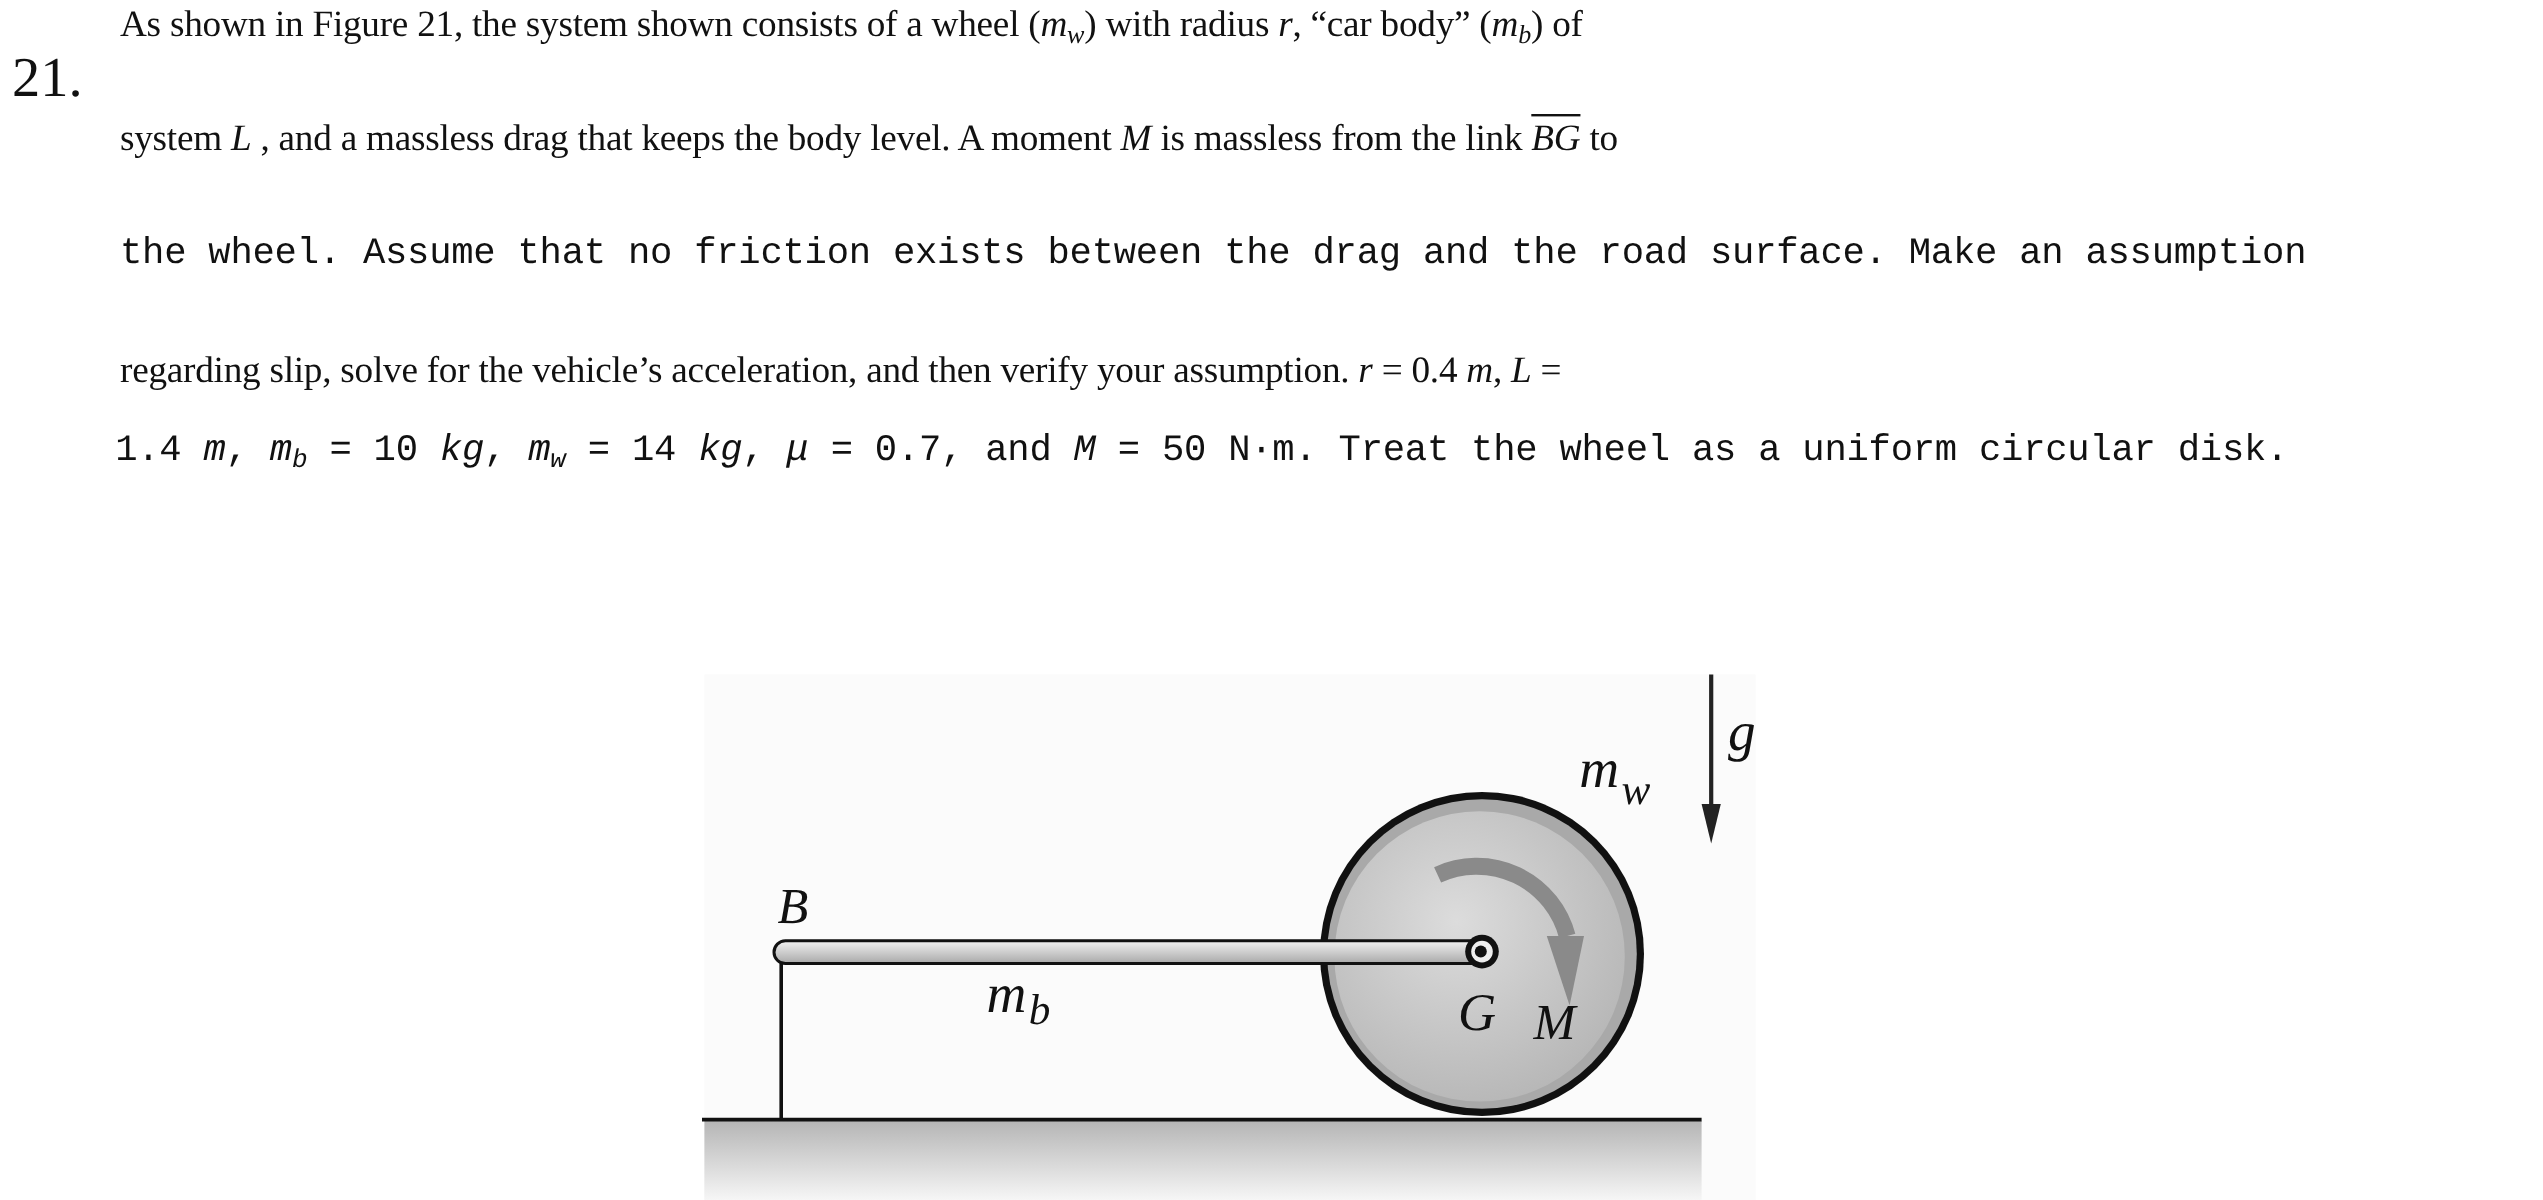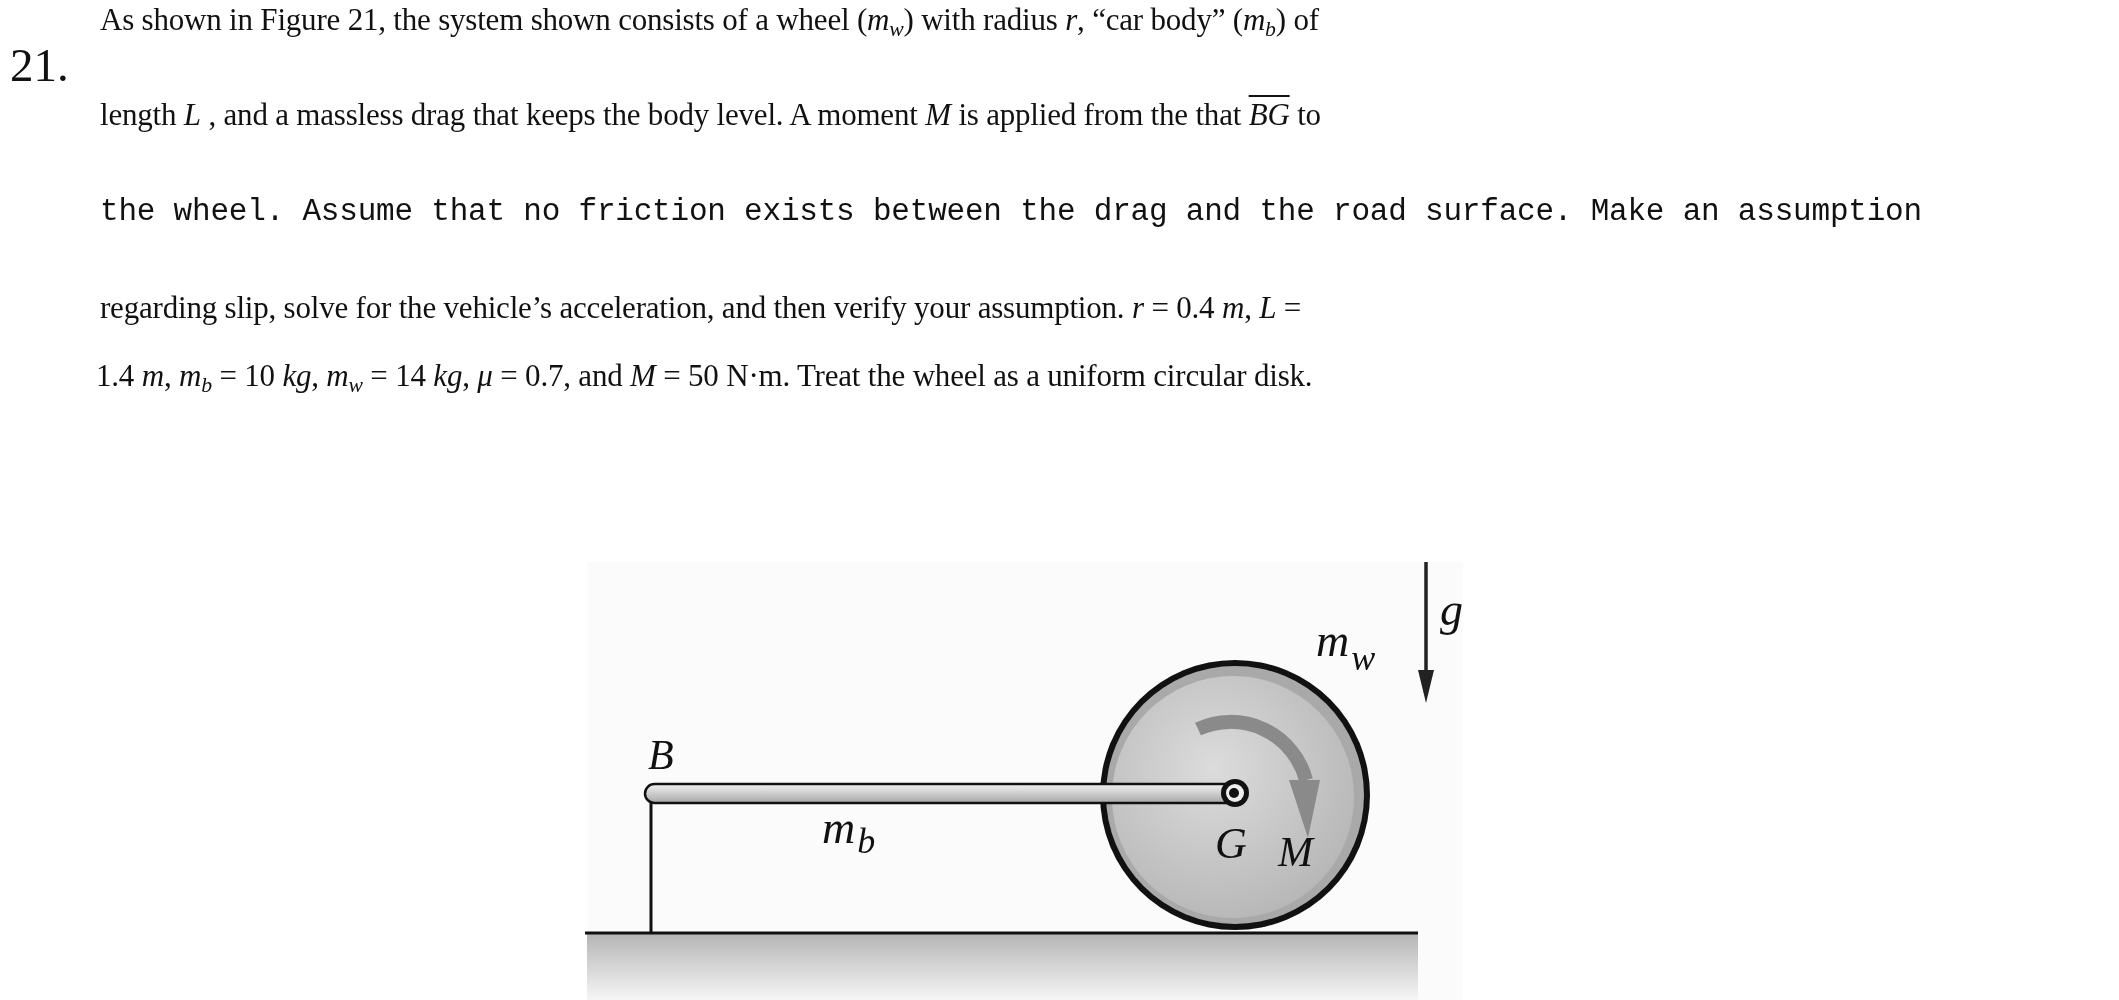--- a/index.html
+++ b/index.html
@@ -18,32 +18,32 @@
 <body>
 
 <div class="problem">
   <span class="num" style="top:2px;">21.</span>
 
   <div class="line" style="left:100px; top:2px;">
     <span>As shown in Figure 21, the system shown consists of a wheel (</span><i><span>m</span><sub>w</sub></i><span>) with radius </span><i>r</i><span>, “car body” (</span><i><span>m</span><sub>b</sub></i><span>) of</span>
   </div>
 
   <div class="line" style="left:100px; top:97px;">
-    <span>length </span><i>L</i><span> , and a massless drag that keeps the body level. A moment </span><i>M</i><span> is applied from the that </span><i class="overline">BG</i><span> to</span>
+    <span>system </span><i>L</i><span> , and a massless drag that keeps the body level. A moment </span><i>M</i><span> is massless from the link </span><i class="overline">BG</i><span> to</span>
   </div>
 
   <div class="line" style="left:100px; top:194px;font-family:Liberation Mono, monospace;">
     <span>the wheel. Assume that no friction exists between the drag and the road surface. Make an assumption</span>
   </div>
 
   <div class="line" style="left:100px; top:290px;">
     <span>regarding slip, solve for the vehicle’s acceleration, and then verify your assumption.  </span><i>r</i><span> = 0.4 </span><i>m</i><span>, </span><i>L</i><span> =</span>
   </div>
 
-  <div class="line" style="left:96px; top:358px;">
+  <div class="line" style="left:96px; top:358px;font-family:Liberation Mono, monospace;">
     <span>1.4 </span><i>m</i><span>, </span><i><span>m</span><sub>b</sub></i><span> = 10 </span><i>kg</i><span>, </span><i><span>m</span><sub>w</sub></i><span> = 14 </span><i>kg</i><span>, </span><i>μ</i><span> = 0.7, and </span><i>M</i><span> = 50 N·m. Treat the wheel as a uniform circular disk.</span>
   </div>
 </div>
 
 <svg class="fig" viewBox="0 0 2119 1000" xmlns="http://www.w3.org/2000/svg">
   <defs>
     <linearGradient id="groundGrad" x1="0" y1="0" x2="0" y2="1">
       <stop offset="0" stop-color="#b5b5b5"></stop>
       <stop offset="1" stop-color="#f6f6f6"></stop>
     </linearGradient>

